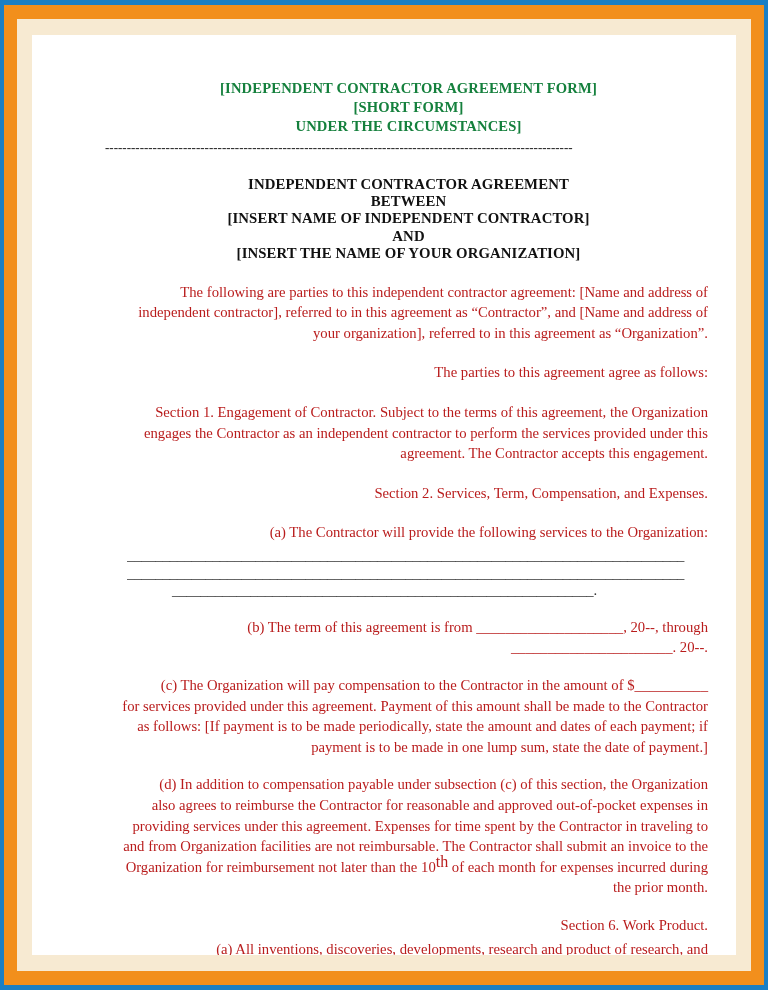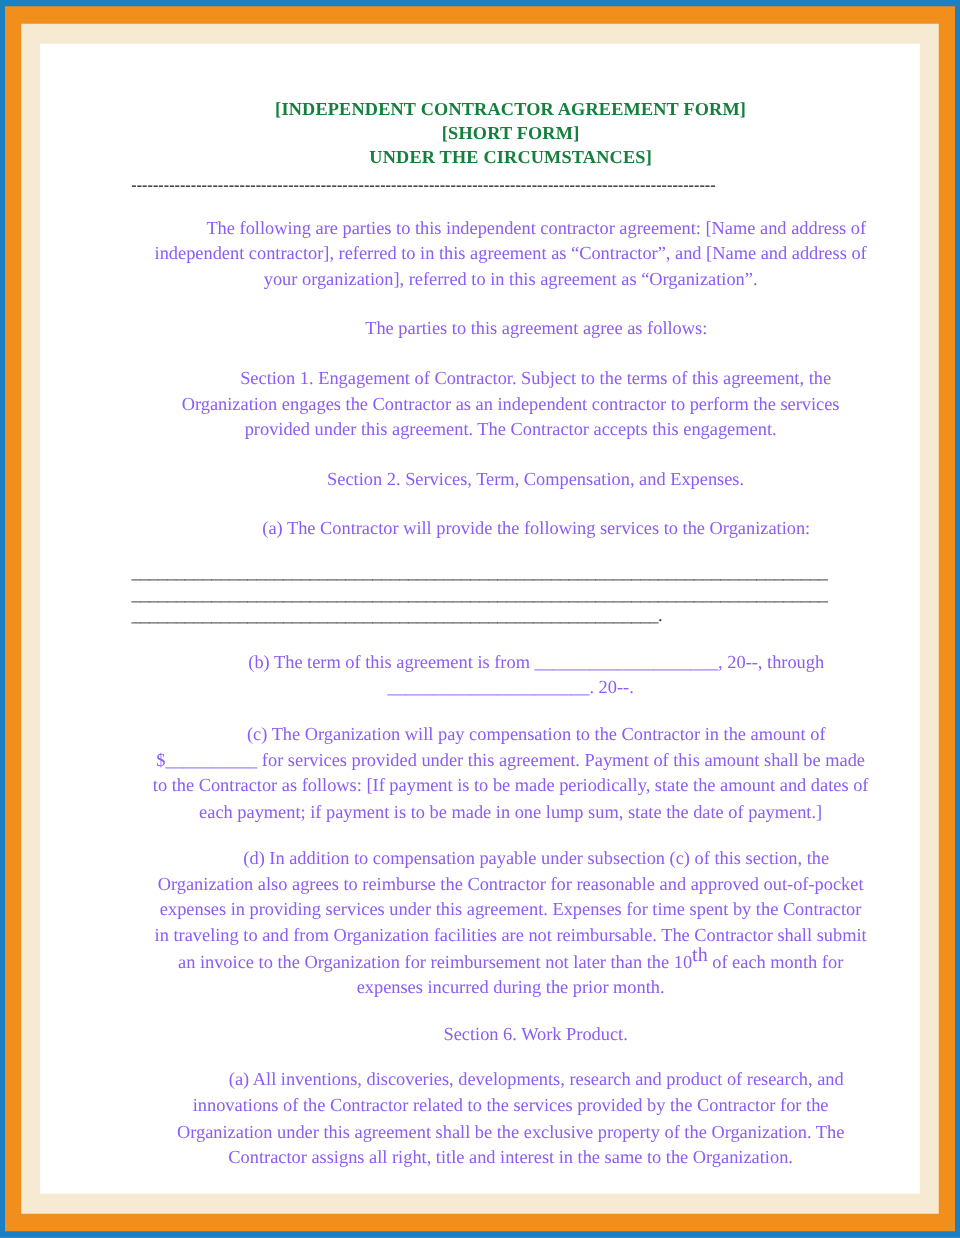--- a/index.html
+++ b/index.html
@@ -71,62 +71,69 @@
     text-align: center;
     font-weight: bold;
     font-size: 14.8px;
     line-height: 17.4px;
     letter-spacing: 0.1px;
     color: #111;
     margin-top: 22px;
   }
 
   p.body {
-    margin: 16px;
+    margin: 4px;
     font-size: 14.7px;
     line-height: 20.6px;
-    color: #8b5cf6;
-    text-align: center;
+    color: #b91c1c;
+    text-align: right;
   }
   p.body.gap       { margin-top: 19px; }
   p.body.gap-small { margin-top: 17px; }
   .ind { display: inline-block; width: 41px; }
   .ind-sec { display: inline-block; width: 40px; }
   b.sec { font-weight: normal; }
   sup { font-size: 16px; vertical-align: 5px; line-height: 0; }
 
   
-  .blanks { margin-top: 2px; }
+  .blanks { margin-top: 2px; margin-left: 22px; }
   .blankline {
     font-size: 14.7px;
     line-height: 17.6px;
     color: #333;
     white-space: nowrap;
     overflow: hidden;
     letter-spacing: -0.2px;
   }
-  .blankline.short { width: 470px; }
+  .blankline.short { width: 470px; text-align: right; }
 </style>
 </head>
 <body>
 
 <div class="frame-outer">
   <div class="frame-orange">
     <div class="frame-cream">
       <div class="page">
         <div class="sheet">
 
           <div class="hdr">
             <div>[INDEPENDENT CONTRACTOR AGREEMENT FORM]</div>
             <div>[SHORT FORM]</div>
             <div>UNDER THE CIRCUMSTANCES]</div>
           </div>
 
           <div class="dashline">------------------------------------------------------------------------------------------------------------</div>
 
+          <div class="title-block">
+            <div>INDEPENDENT CONTRACTOR AGREEMENT</div>
+            <div>BETWEEN</div>
+            <div>[INSERT NAME OF INDEPENDENT CONTRACTOR]</div>
+            <div>AND</div>
+            <div>[INSERT THE NAME OF YOUR ORGANIZATION]</div>
+          </div>
 
           <p class="body gap"><span class="ind"></span><span>The following are parties to this independent contractor agreement: [Name and address of independent contractor], referred to in this agreement as “Contractor”, and [Name and address of your organization], referred to in this agreement as “Organization”.</span></p>
 
           <p class="body gap"><span class="ind"></span><span>The parties to this agreement agree as follows:</span></p>
 
           <p class="body gap"><span class="ind-sec"></span><b class="sec">Section 1. Engagement of Contractor.</b><span> Subject to the terms of this agreement, the Organization engages the Contractor as an independent contractor to perform the services provided under this agreement. The Contractor accepts this engagement.</span></p>
 
           <p class="body gap"><span class="ind-sec"></span><b class="sec">Section 2. Services, Term, Compensation, and Expenses.</b></p>
 
           <p class="body gap"><span class="ind"></span><span>(a) The Contractor will provide the following services to the Organization:</span></p>

